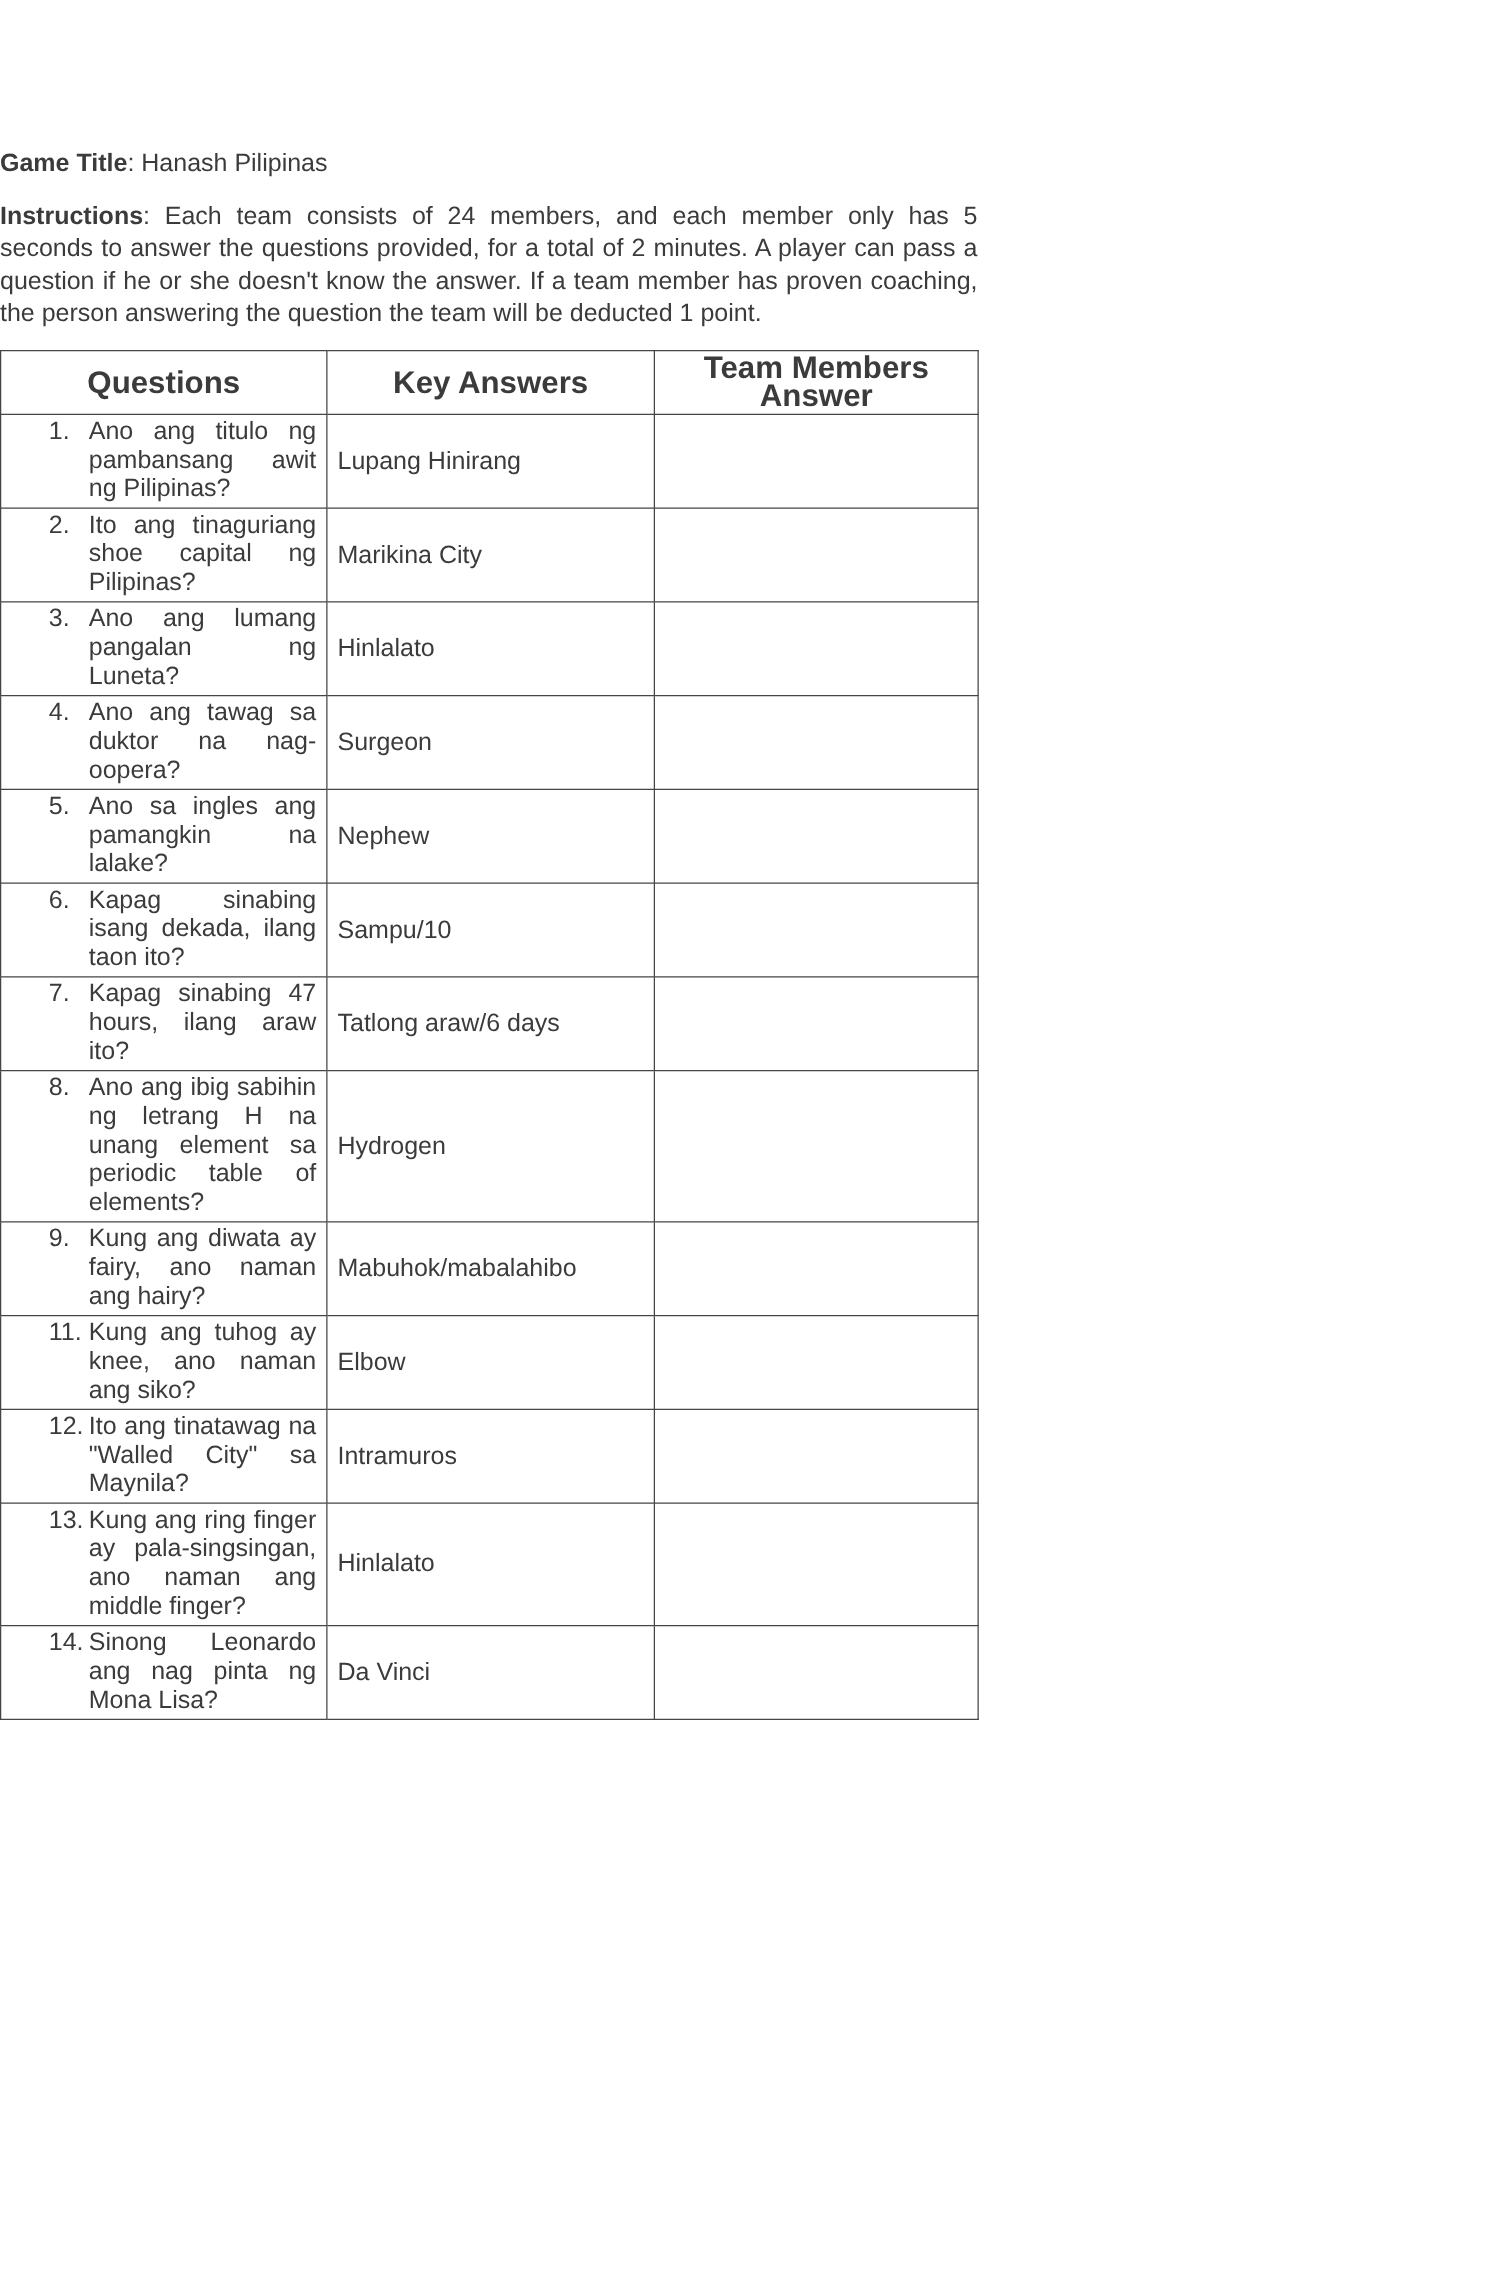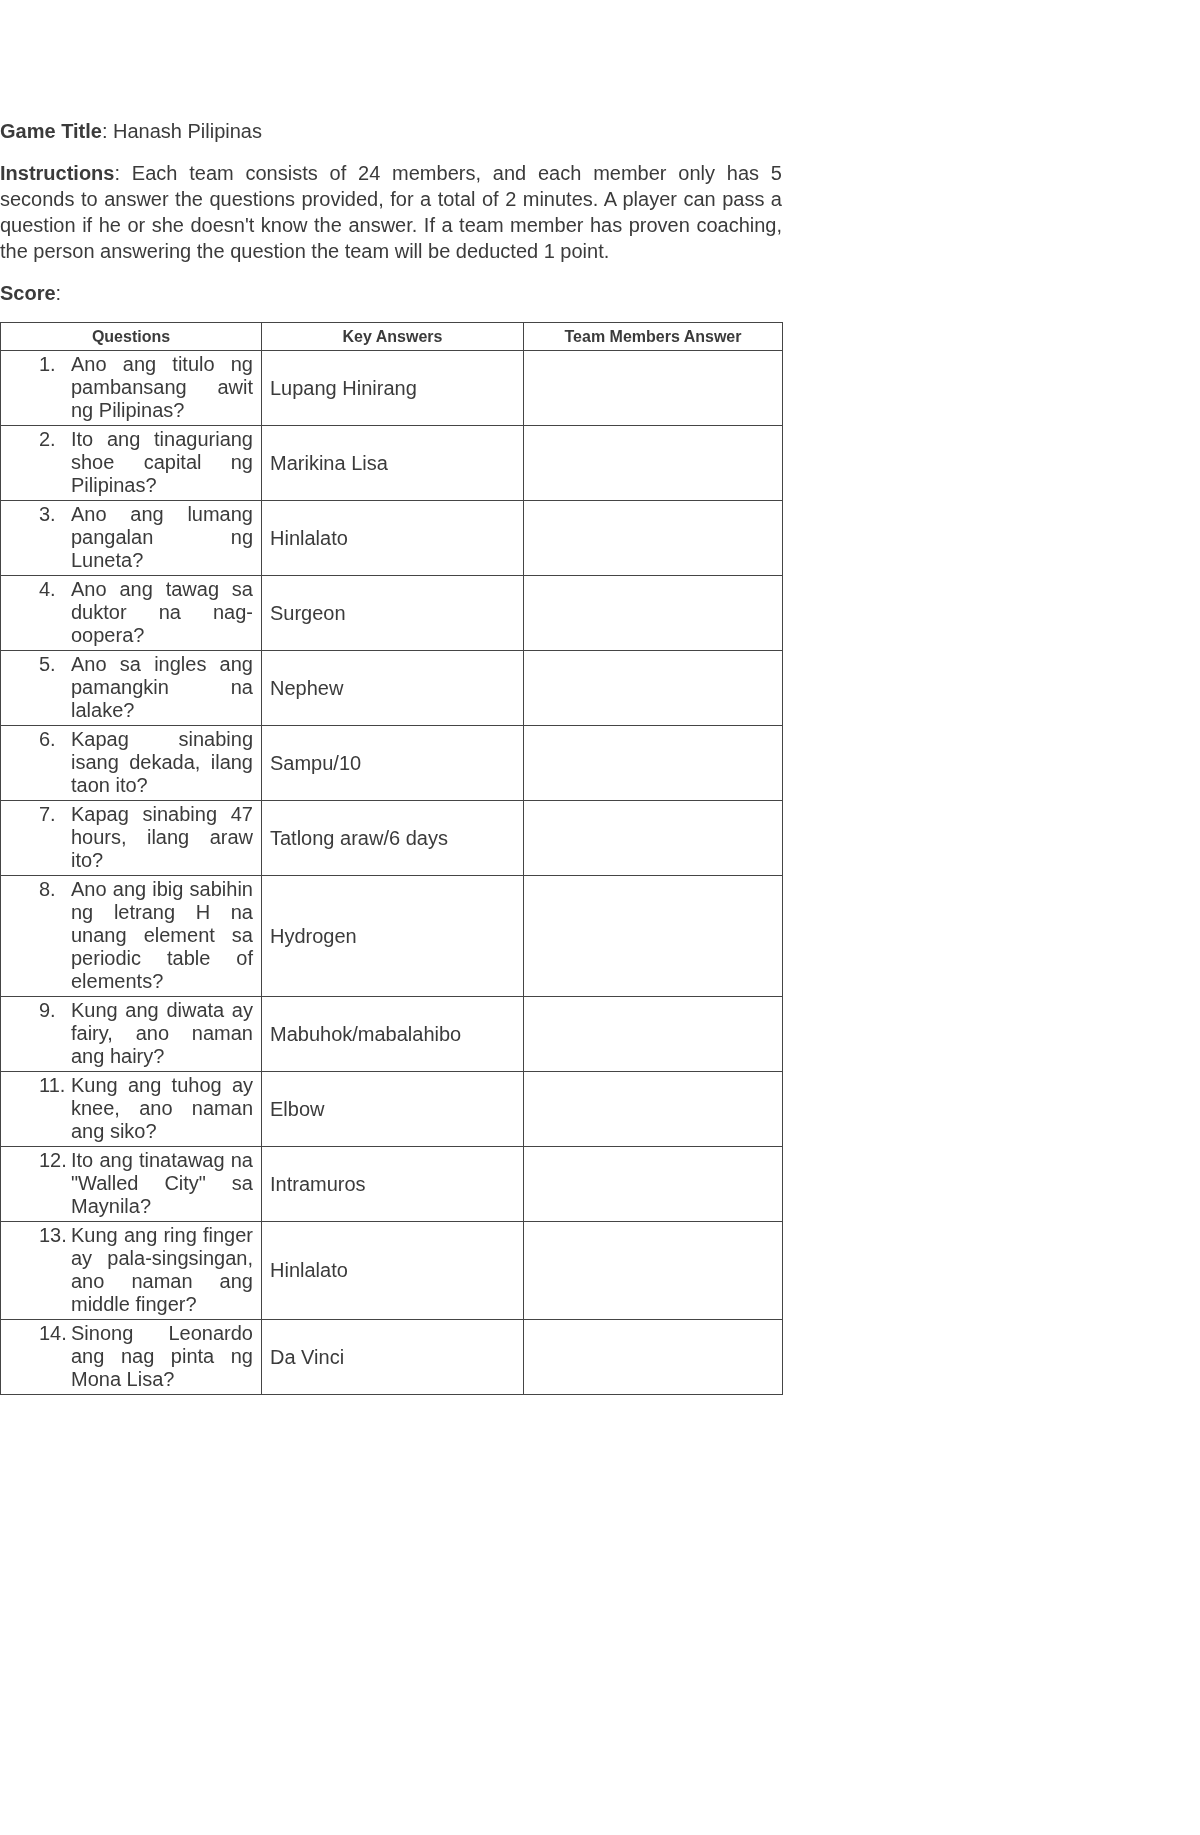--- a/index.html
+++ b/index.html
@@ -25,21 +25,21 @@
     width: 782px;
     border-collapse: collapse;
     table-layout: fixed;
   }
   .quiz-table th, .quiz-table td {
     border: 1.5px solid #454545;
   }
   .quiz-table th {
     font-weight: bold;
     text-align: center;
-    font-size: 16px;
+    font-size: 25px;
     line-height: 23px;
     padding: 2px 4px;
     color: #3b3b3b;
   }
   .q-cell {
     vertical-align: top;
     padding: 2px 0 3px 0;
   }
   .q-wrap {
     display: flex;
@@ -66,21 +66,20 @@
 </head>
 <body>
 
 <div class="page">
 
   <p class="para"><span class="bold">Game Title</span><span>: Hanash Pilipinas</span></p>
 
   <p class="para justify"><span class="bold">Instructions</span><span>: Each team consists of 24 members, and each member only has 5 seconds to answer the questions provided, for a total of 2 minutes. A player can pass a question if he or she doesn't know the answer. If a team member has proven coaching, the person answering the question the team will be deducted 1 point.</span></p>
 
 
-  <p class="para"><span class="bold">Score</span><span>:</span></p>
 
   <table class="quiz-table">
     <colgroup>
       <col style="width:261px">
       <col style="width:262px">
       <col style="width:259px">
     </colgroup>
     <thead>
       <tr>
         <th>Questions</th>
@@ -105,21 +104,21 @@
   </tr>
 
   <tr>
     <td class="q-cell">
       <div class="q-wrap">
         <span class="q-num">2.</span>
         <span class="q-text">Ito ang tinaguriang shoe capital ng Pilipinas?</span>
       </div>
     </td>
     <td class="a-cell">
-      <span>Marikina Lisa</span>
+      <span>Marikina City</span>
     </td>
     <td class="t-cell">
       <span></span>
     </td>
   </tr>
 
   <tr>
     <td class="q-cell">
       <div class="q-wrap">
         <span class="q-num">3.</span>

